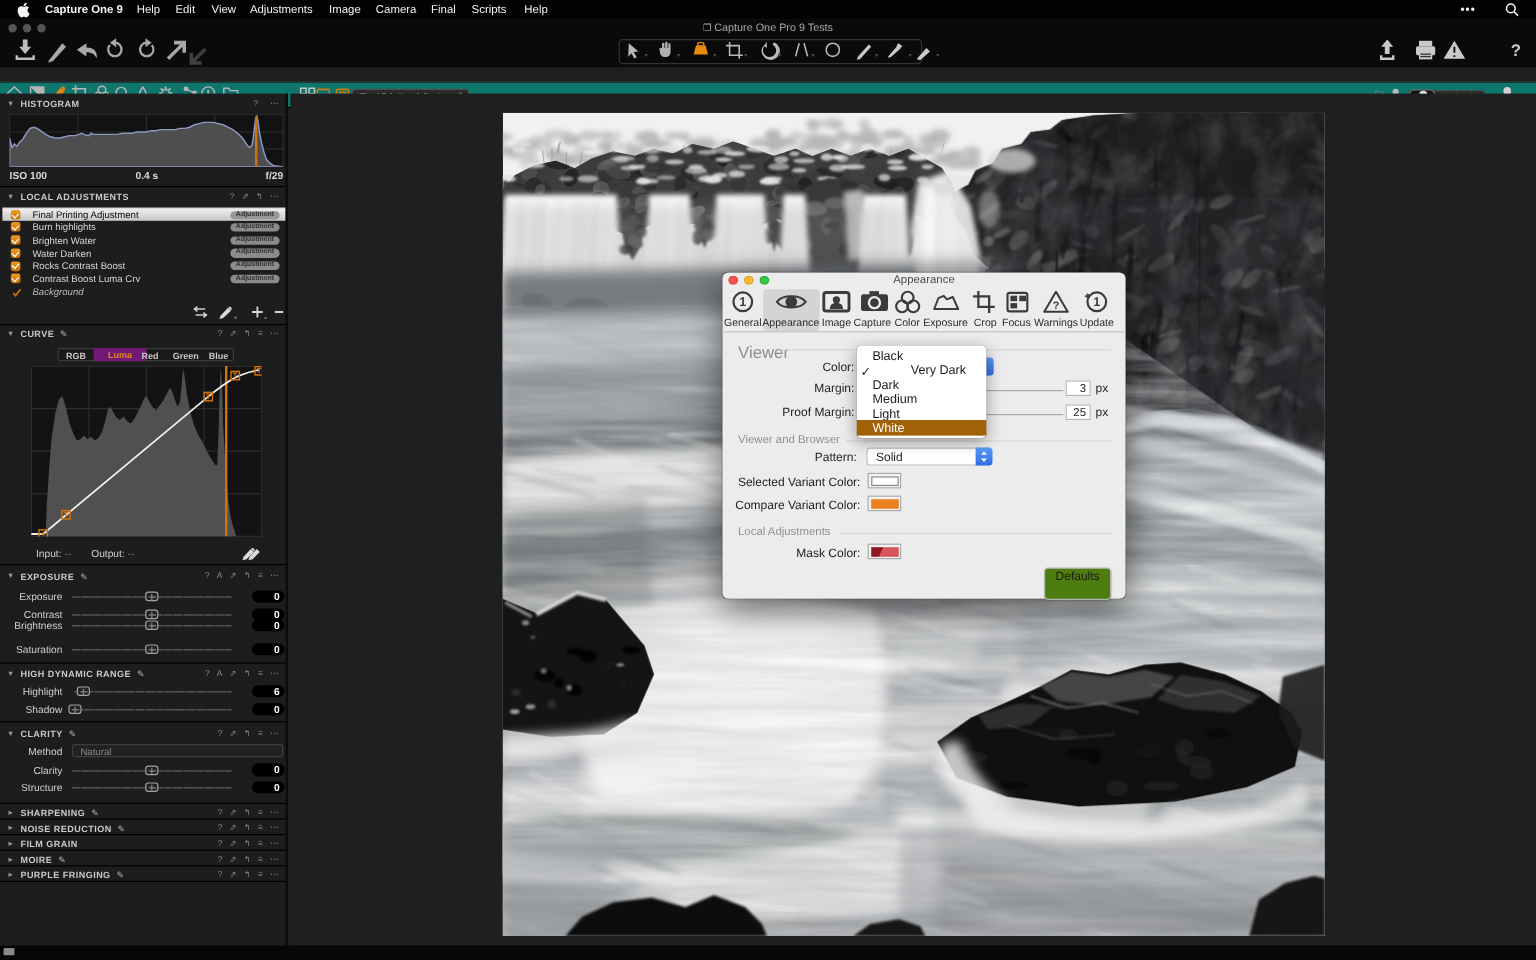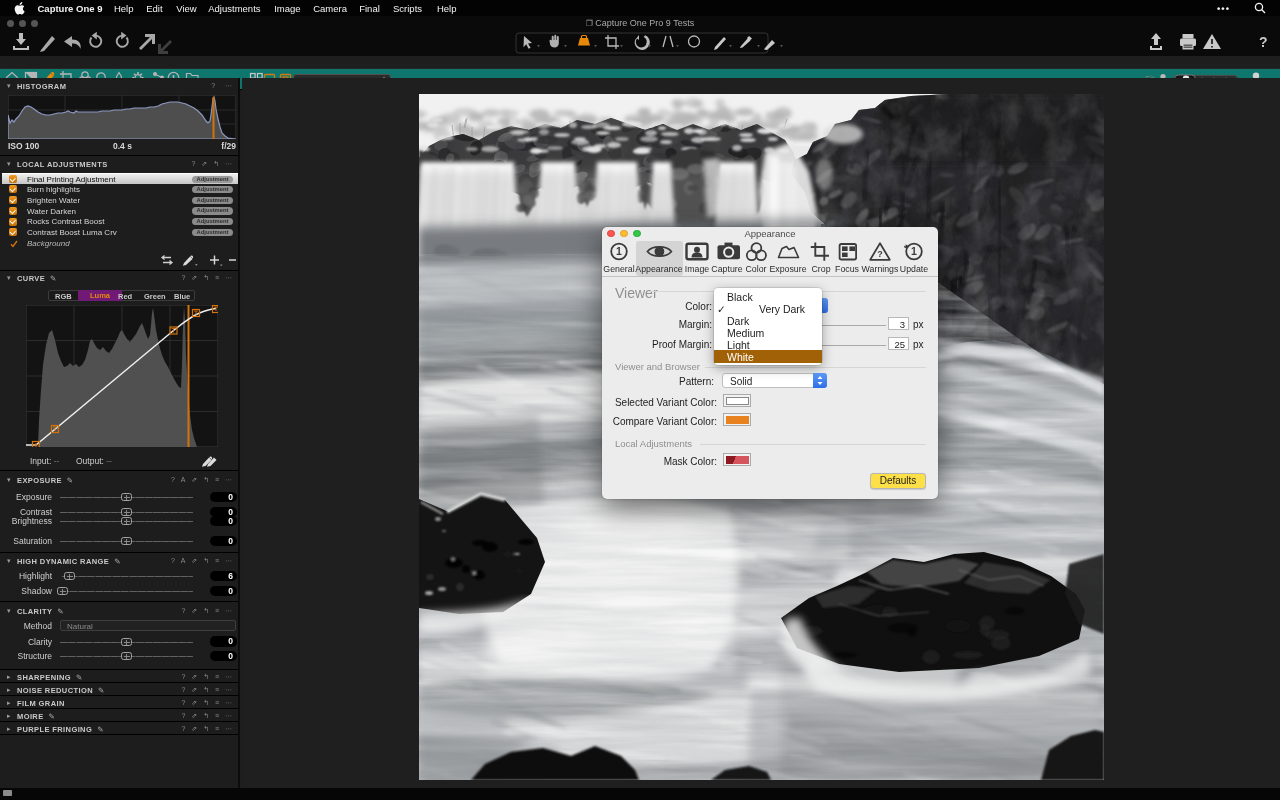--- a/index.html
+++ b/index.html
@@ -1887,21 +1887,21 @@
   <div class="abs" style="left:0;top:189px;width:115px;text-align:right;color:#1d1d1d;font-size:10px;">Compare Variant Color:</div>
   <div class="abs" style="left:121px;top:186px;width:28px;height:13px;background:#f2f2f2;border:1px solid #aaa;padding:1.5px;">
       <div style="width:100%;height:100%;background:#e8821e;"></div>
     </div>
   <div class="abs" style="left:13px;top:211px;color:#8f8f8f;font-size:9.5px;">Local Adjustments</div>
   <div class="abs" style="left:98px;top:217px;width:226px;height:1px;background:#d6d6d6;"></div>
   <div class="abs" style="left:20px;top:229px;width:95px;text-align:right;color:#1d1d1d;font-size:10px;">Mask Color:</div>
   <div class="abs" style="left:121px;top:226px;width:28px;height:13px;background:#f2f2f2;border:1px solid #aaa;padding:1.5px;">
       <div style="width:100%;height:100%;background:linear-gradient(115deg,#8e1822 0 38%,#d5545e 38%);"></div>
     </div>
-  <div class="abs" style="left:268px;top:246px;width:56px;height:16px;background:#fde047;border:1px solid #b5b5b5;border-radius:3.5px;color:#1d1d1d;font-size:10px;text-align:center;padding-top:1px;box-shadow:0 0.5px 1px rgba(0,0,0,0.15);">Defaults</div>
+  <div class="abs" style="left:268px;top:246px;width:56px;height:27px;background:#4d7c0f;border:1px solid #b5b5b5;border-radius:3.5px;color:#1d1d1d;font-size:10px;text-align:center;padding-top:1px;box-shadow:0 0.5px 1px rgba(0,0,0,0.15);">Defaults</div>
 </div>
 <div id="popup" class="abs" style="left:714px;top:288px;width:108px;height:77px;background:#fff;border-radius:4px;
   box-shadow:0 3px 12px rgba(0,0,0,0.35), 0 0 0 0.5px rgba(0,0,0,0.18);font-size:10.5px;color:#1c1c1c;">
   <div class="abs" style="left:13px;top:2.5px;">Black</div>
   <div class="abs" style="left:3px;top:14.5px;">✓</div>
   <div class="abs" style="left:13px;top:14.5px;margin-left:32px;">Very Dark</div>
   <div class="abs" style="left:13px;top:26.5px;">Dark</div>
   <div class="abs" style="left:13px;top:38.5px;">Medium</div>
   <div class="abs" style="left:13px;top:50.5px;">Light</div>
   <div class="abs" style="left:0;top:61.5px;width:108px;height:13px;background:#a16207;color:#fff;">

